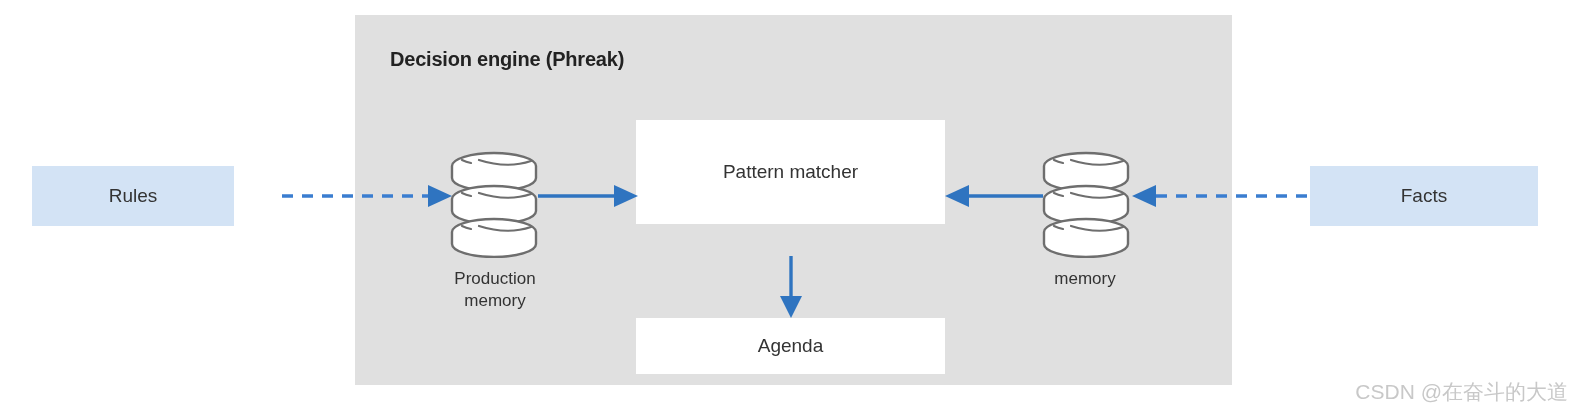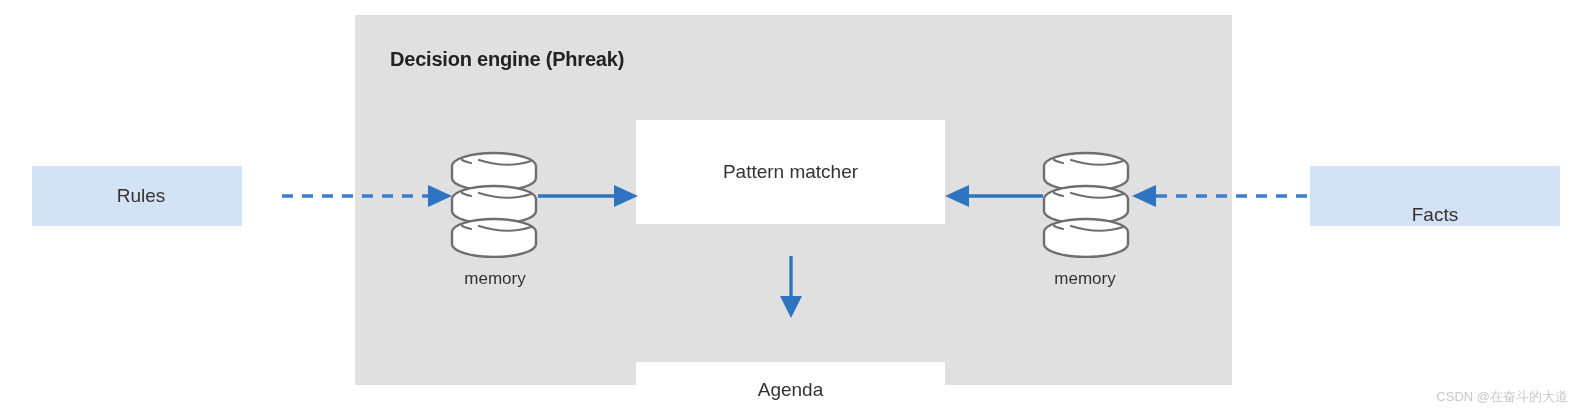--- a/index.html
+++ b/index.html
@@ -49,28 +49,26 @@
   .io-box .io-label {
     font-size: 19px;
     color: #333333;
     font-weight: normal;
   }
   #rules-box {
     left: 32px;
     top: 166px;
     width: 202px;
     height: 60px;
-    padding-left: 8px;
   }
   #facts-box {
     left: 1310px;
     top: 166px;
-    width: 250px;
+    width: 228px;
     height: 60px;
-    align-items: flex-end;
   }
 
   
   .proc-box {
     position: absolute;
     background: #ffffff;
     display: flex;
     align-items: center;
     justify-content: center;
   }
@@ -82,21 +80,20 @@
     left: 636px;
     top: 120px;
     width: 309px;
     height: 104px;
   }
   #agenda-box {
     left: 636px;
     top: 318px;
     width: 309px;
     height: 56px;
-    margin-top: 44px;
   }
 
   
   .db-cyl {
     position: absolute;
   }
   #production-memory-cyl { left: 448px; top: 140px; }
   #working-memory-cyl    { left: 1040px; top: 140px; }
 
   .db-caption {
@@ -111,21 +108,21 @@
   #working-memory-caption    { left: 985px; top: 268px; }
 
   
   .connector { position: absolute; }
 
   
   #watermark {
     position: absolute;
     right: 14px;
     bottom: 14px;
-    font-size: 13px;
+    font-size: 21px;
     color: #c8c8c8;
     white-space: nowrap;
   }
 </style>
 </head>
 <body>
 
 <div id="canvas">
 
   <div id="engine-panel"></div>
@@ -158,20 +155,21 @@
         <path d="M31 20 q28 9 52 1"></path>
         <path d="M14 20 q4 2 9 3"></path>
         <path d="M31 53 q28 9 52 1"></path>
         <path d="M14 53 q4 2 9 3"></path>
         <path d="M31 86 q28 9 52 1"></path>
         <path d="M14 86 q4 2 9 3"></path>
       </g>
     </svg>
   </div>
   <div class="db-caption" id="production-memory-caption">
+    <div>Production</div>
     <div>memory</div>
   </div>
 
   <div class="db-cyl" id="working-memory-cyl">
     <svg width="92" height="118" viewBox="0 0 92 118" xmlns="http://www.w3.org/2000/svg">
       <g fill="#ffffff" stroke="#6e6e6e" stroke-width="2.4">
         <path d="M4 26 a42 13 0 0 1 84 0 v12 a42 13 0 0 1 -84 0 z"></path>
         <path d="M4 59 a42 13 0 0 1 84 0 v12 a42 13 0 0 1 -84 0 z"></path>
         <path d="M4 92 a42 13 0 0 1 84 0 v12 a42 13 0 0 1 -84 0 z"></path>
       </g>

